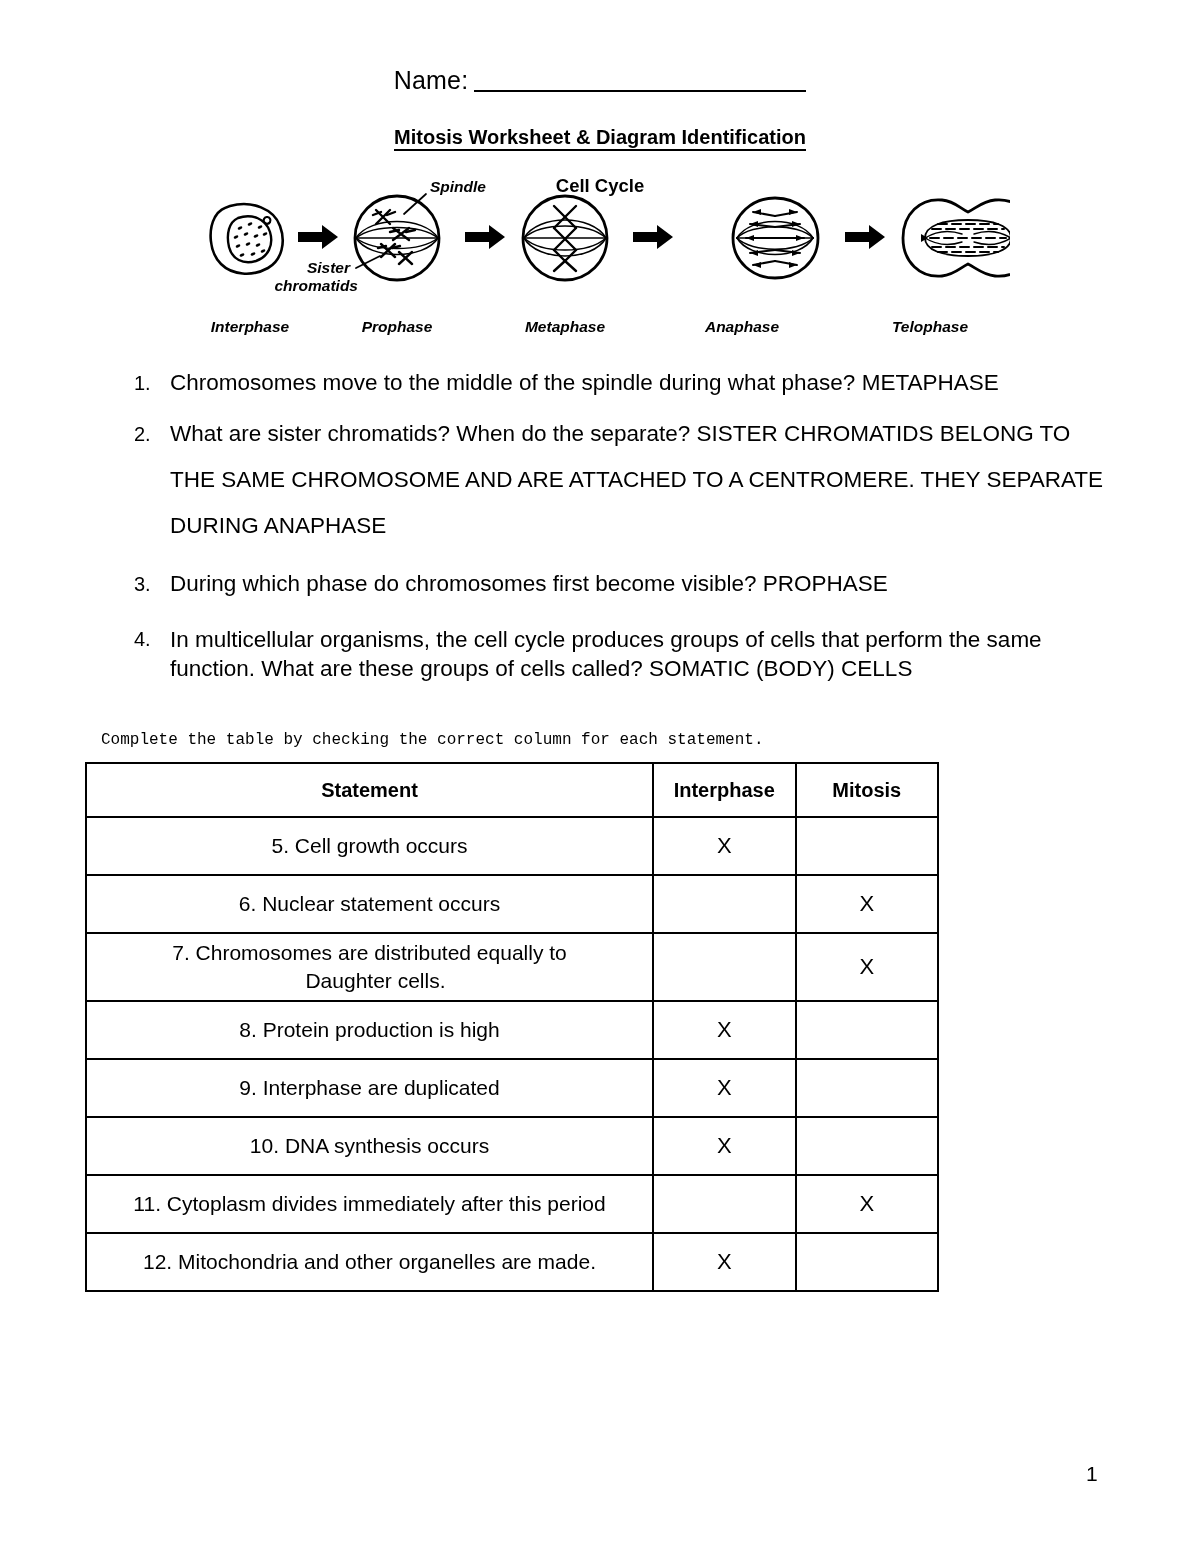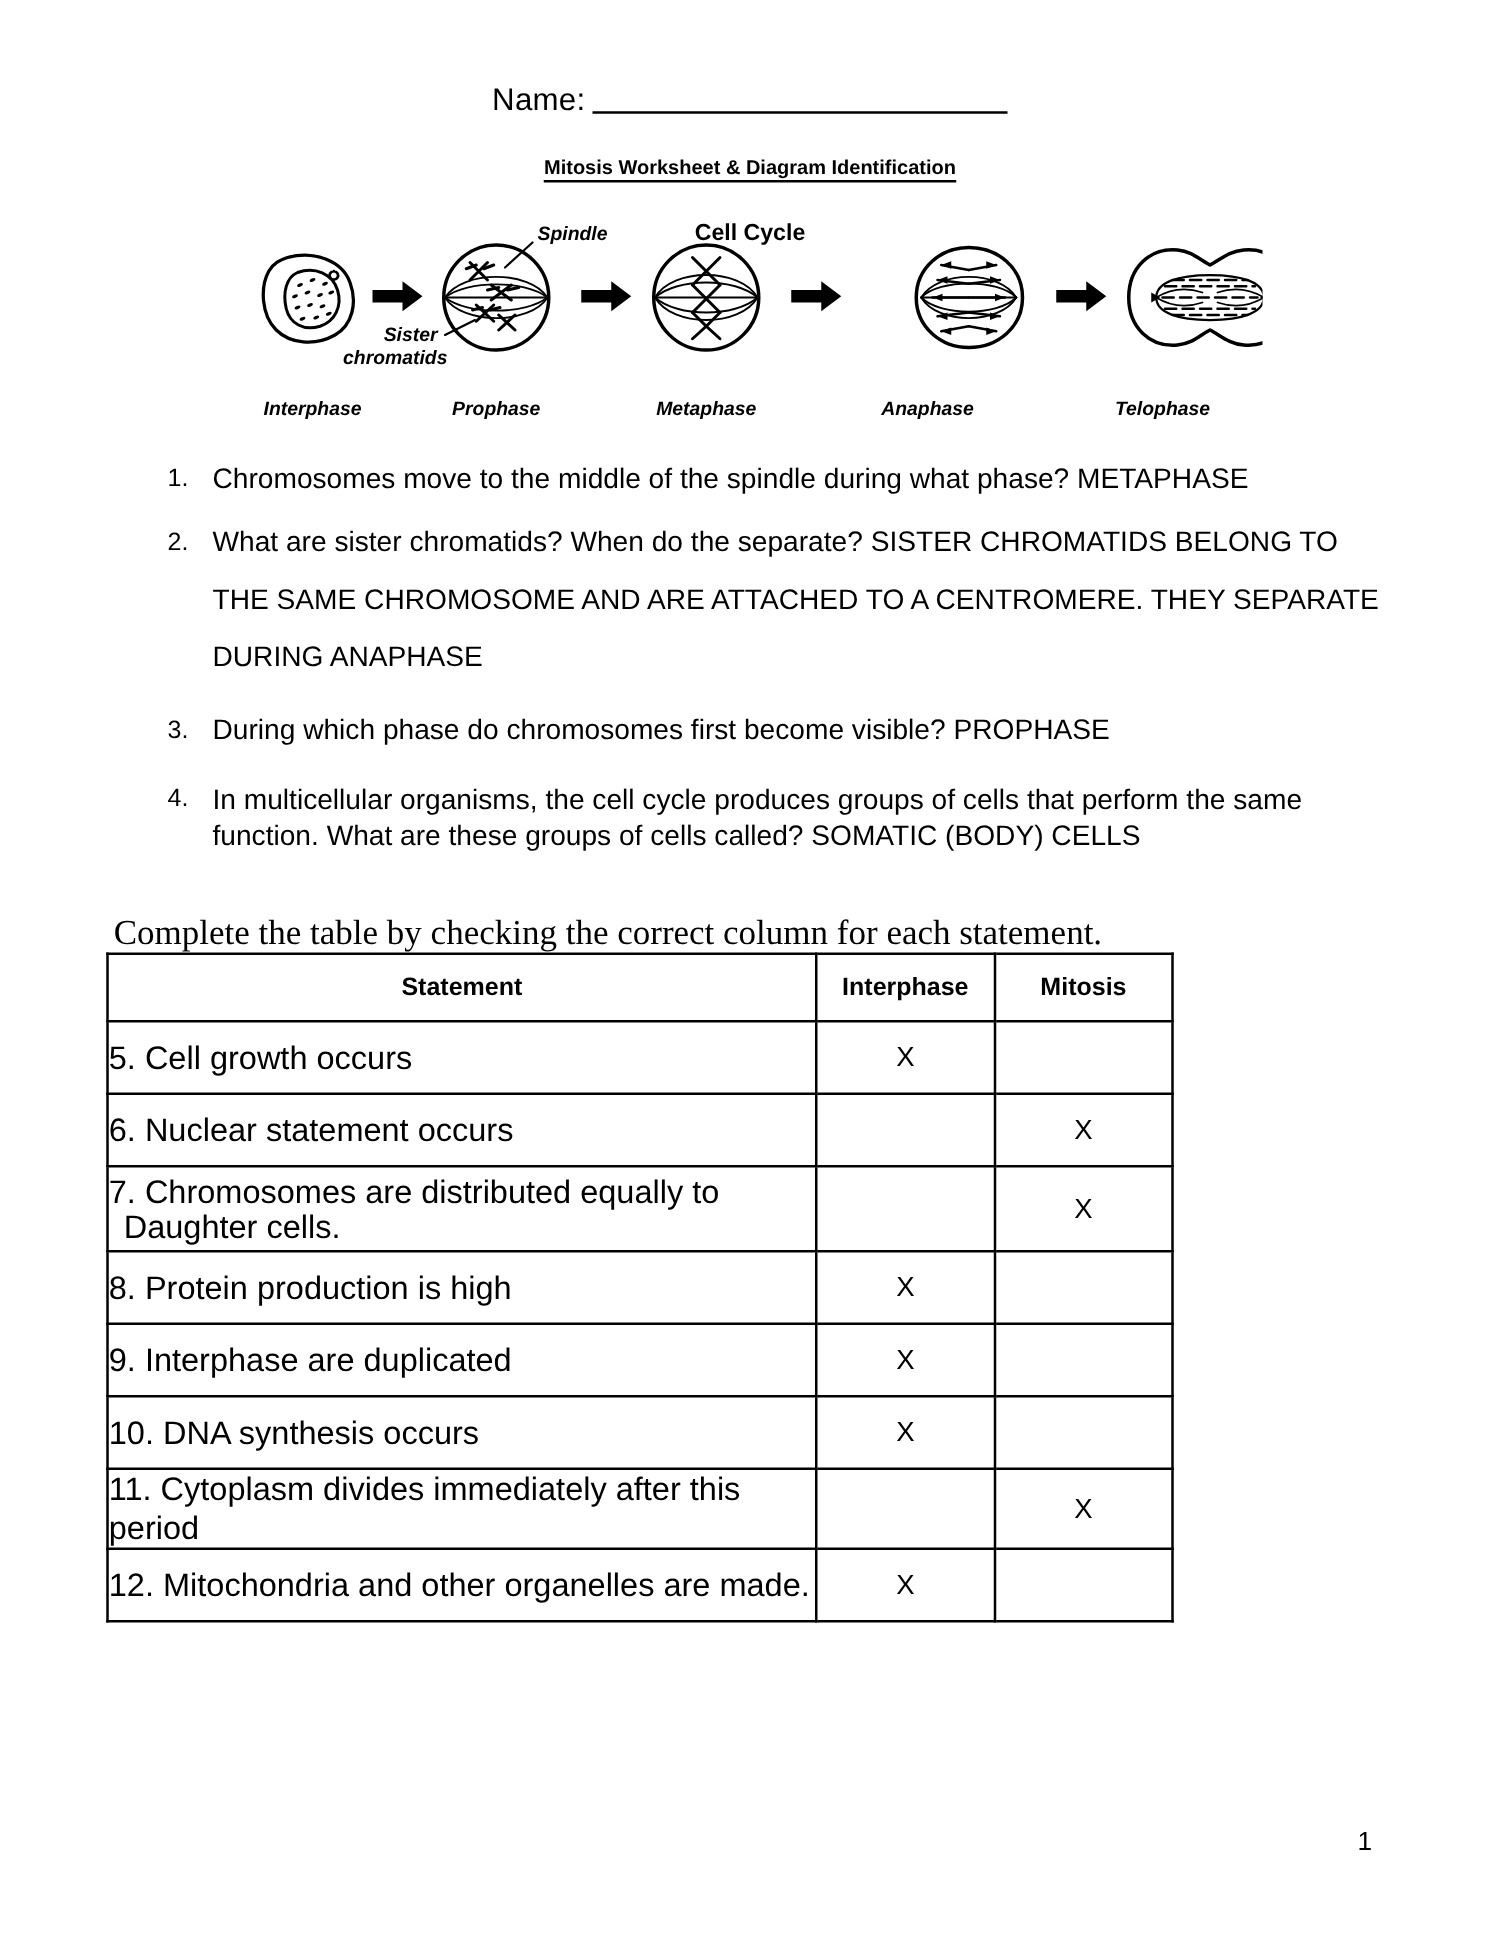--- a/index.html
+++ b/index.html
@@ -38,21 +38,21 @@
     margin-left: 6px;
   }
 
   
   .doc-title {
     position: absolute;
     left: 0;
     top: 126px;
     width: 1200px;
     text-align: center;
-    font-size: 16px;
+    font-size: 20px;
     font-weight: bold;
   }
   .doc-title span {
     border-bottom: 2.4px solid #000;
     padding-bottom: 1px;
   }
 
   
   .figure {
     position: absolute;
@@ -85,24 +85,24 @@
   }
   .q.tight { line-height: 29px; }
   .q.tight .num { line-height: 29px; }
   .q1 { margin-bottom: 5px; }
   .q2 { margin-bottom: 12px; }
   .q3 { margin-bottom: 18px; }
 
   
   .table-intro {
     position: absolute;
-    left: 91px;
+    left: 101px;
     top: 731px;
-    font-family: Liberation Serif, serif;
-    font-size: 28px;
+    font-family: Liberation Mono, monospace;
+    font-size: 16px;
   }
 
   
   .tbl-wrap {
     position: absolute;
     left: 85px;
     top: 762px;
     width: 852px;
   }
   table.worksheet {
@@ -118,23 +118,24 @@
   .col-statement { width: 567px; }
   .col-mark { width: 142.5px; }
 
   th.head {
     text-align: center;
     font-size: 20px;
     font-weight: bold;
     height: 52px;
   }
   td.stmt {
-    font-size: 26px;
+    font-size: 21px;
     padding: 0 0 0 14px;
     height: 56px;
+    text-align: center;
   }
   td.stmt .line2 { padding-left: 12px; }
   td.stmt.two-line { height: 62px; line-height: 28px; padding-top: 2px; padding-bottom: 2px; }
   td.mark {
     text-align: center;
     font-size: 22px;
   }
 
   
   .page-number {

